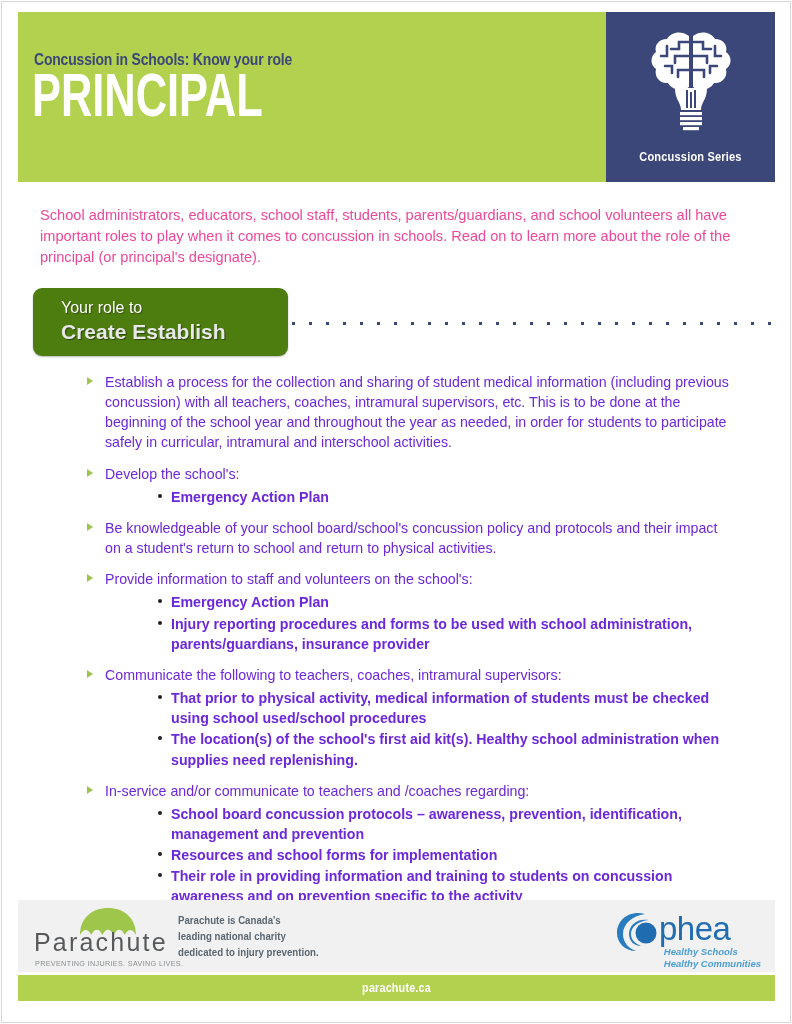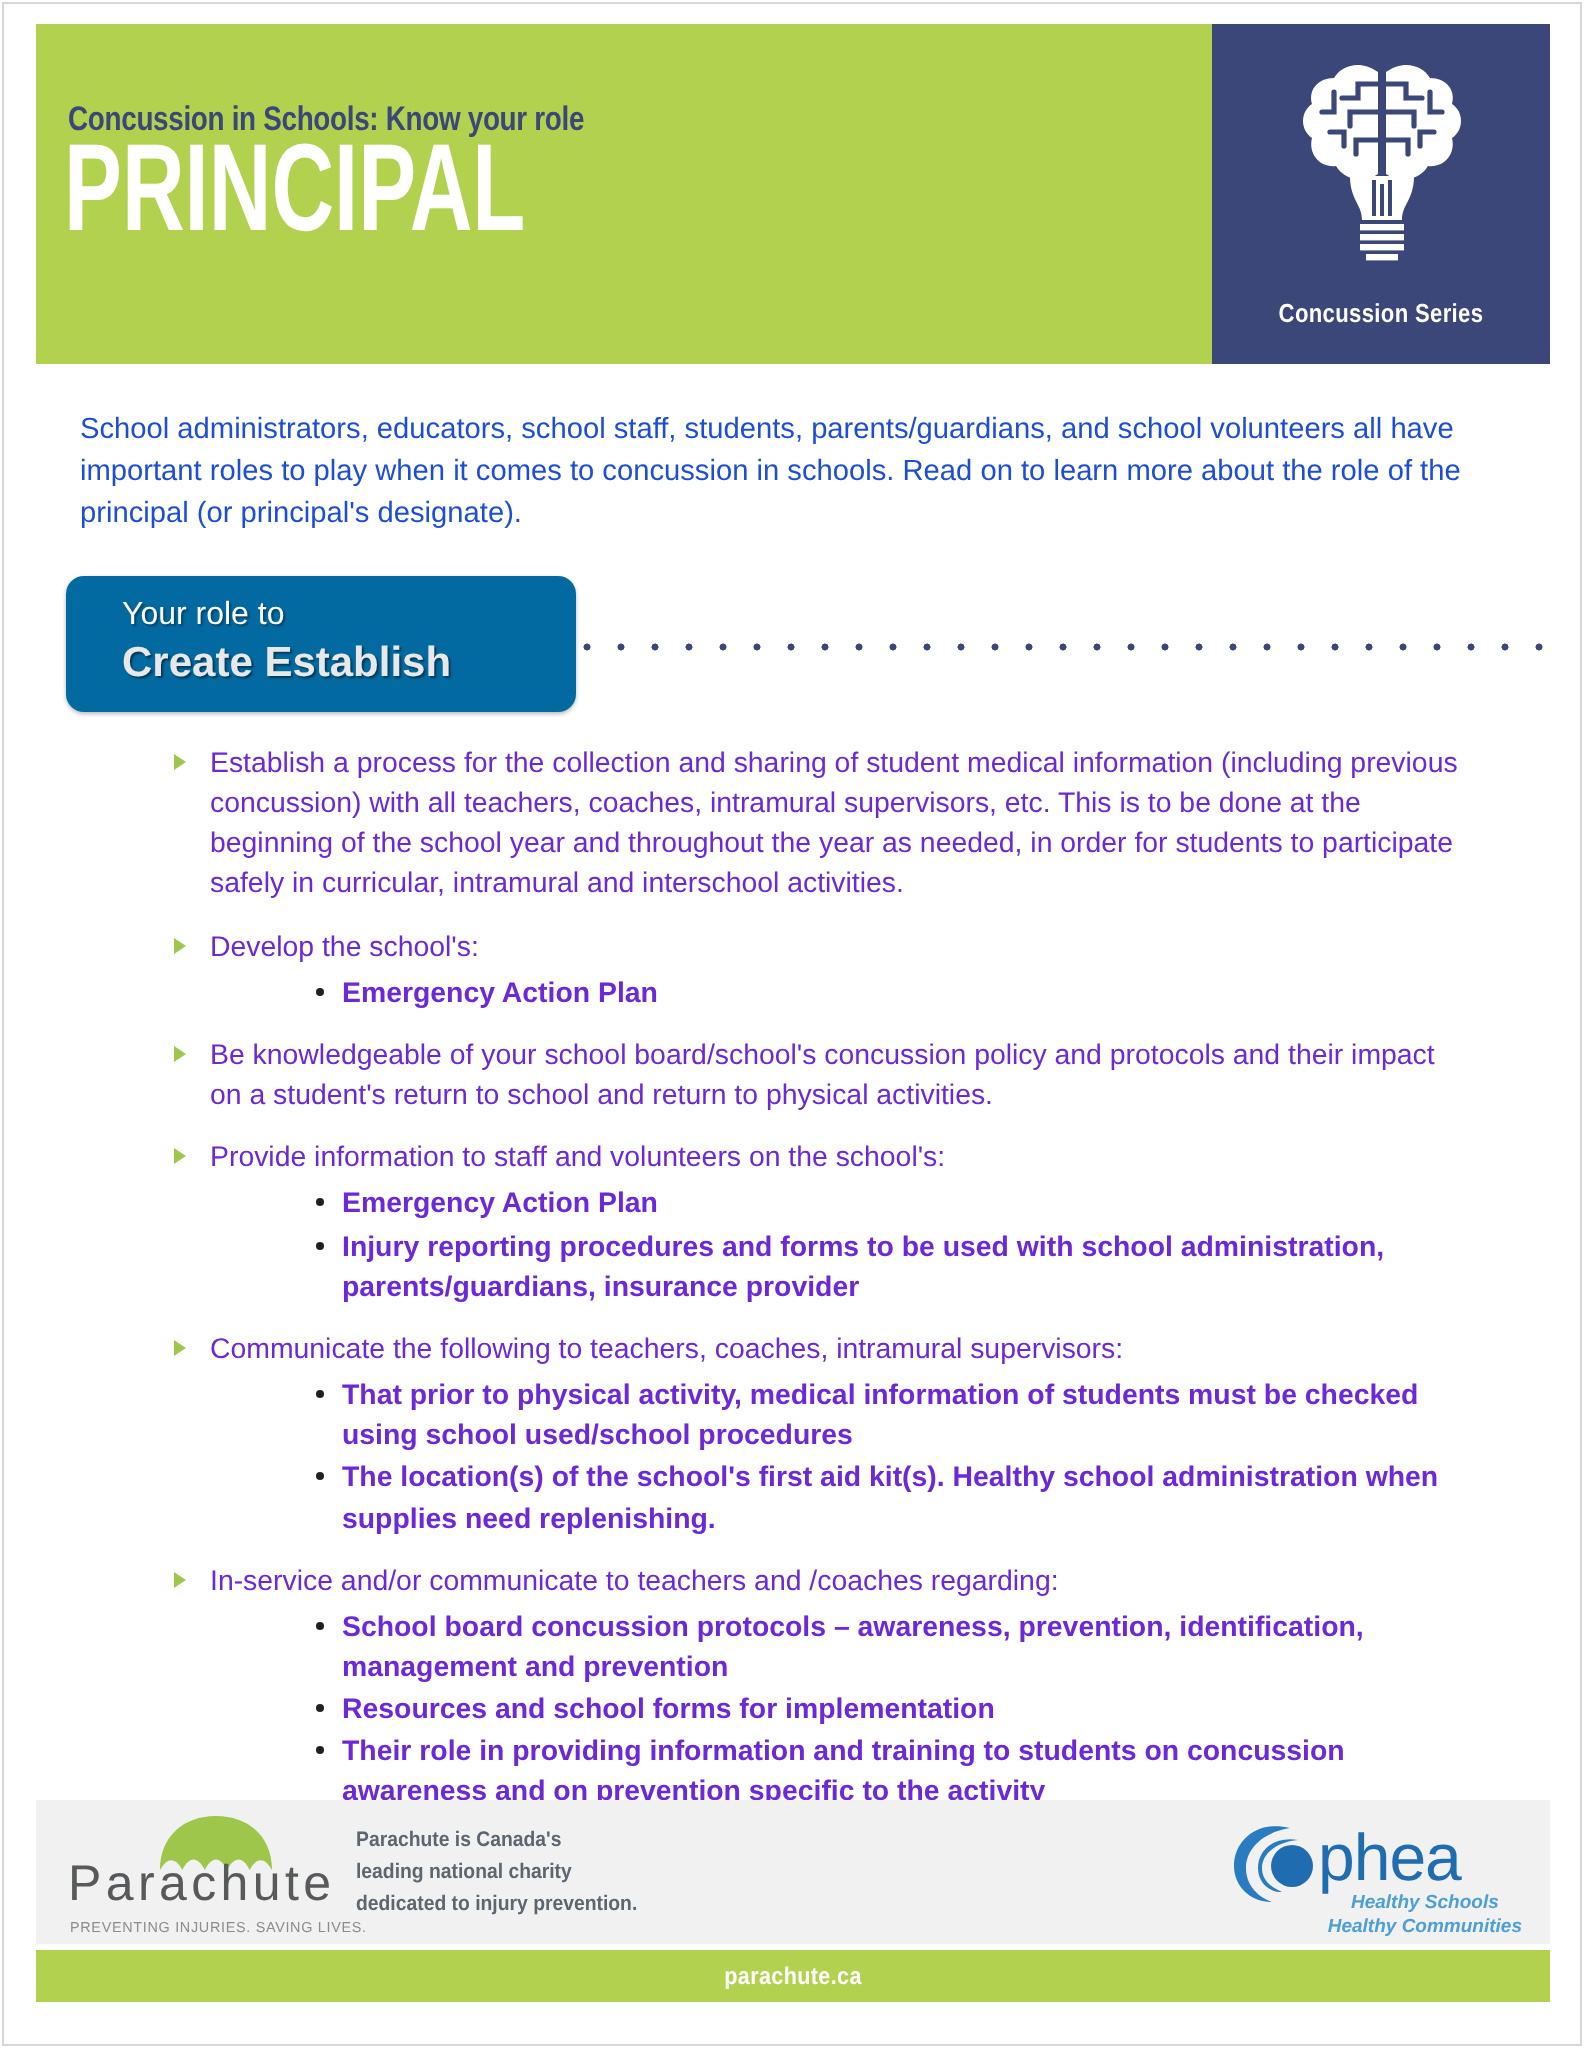--- a/index.html
+++ b/index.html
@@ -89,36 +89,36 @@
     font-weight: bold;
     transform: scaleX(0.85);
     letter-spacing: 0.2px;
   }
 
   
   .intro {
     position: absolute;
     left: 40px; top: 205px;
     width: 700px;
-    color: #1d4ed8;
+    color: #ec4899;
     font-size: 14.6px;
     line-height: 1.45;
   }
 
   
   .role-row {
     position: absolute;
     left: 33px; top: 288px;
     width: 740px; height: 70px;
   }
   .role-badge {
     position: absolute;
     left: 0; top: 0;
     width: 255px; height: 68px;
-    background: #0369a1;
+    background: #4d7c0f;
     border-radius: 9px;
     box-shadow: 0 1px 2px rgba(0,0,0,0.28);
     box-sizing: border-box;
     padding: 10px 0 0 28px;
   }
   .role-small {
     color: #ffffff;
     font-size: 16px;
     line-height: 1.25;
     text-shadow: 1px 1px 1px rgba(0,0,0,0.35);
@@ -249,21 +249,21 @@
     line-height: 1;
     letter-spacing: -0.5px;
   }
   .ophea-tag {
     position: absolute;
     right: 2px; top: 38px;
     font-size: 9.5px;
     color: #4b9fd5;
     font-style: italic;
     font-weight: bold;
-    text-align: center;
+    text-align: left;
     line-height: 1.25;
   }
   .url-bar {
     position: absolute;
     left: 18px; top: 975px;
     width: 757px; height: 26px;
     background: #b2d24f;
   }
   .url-text {
     position: absolute;

